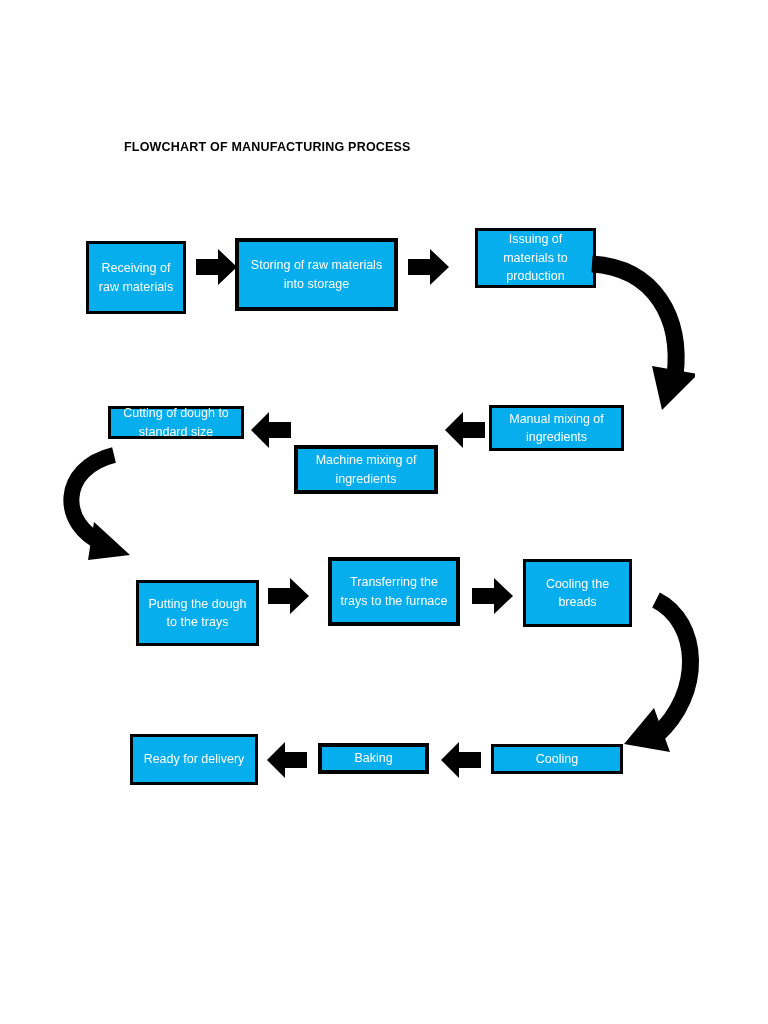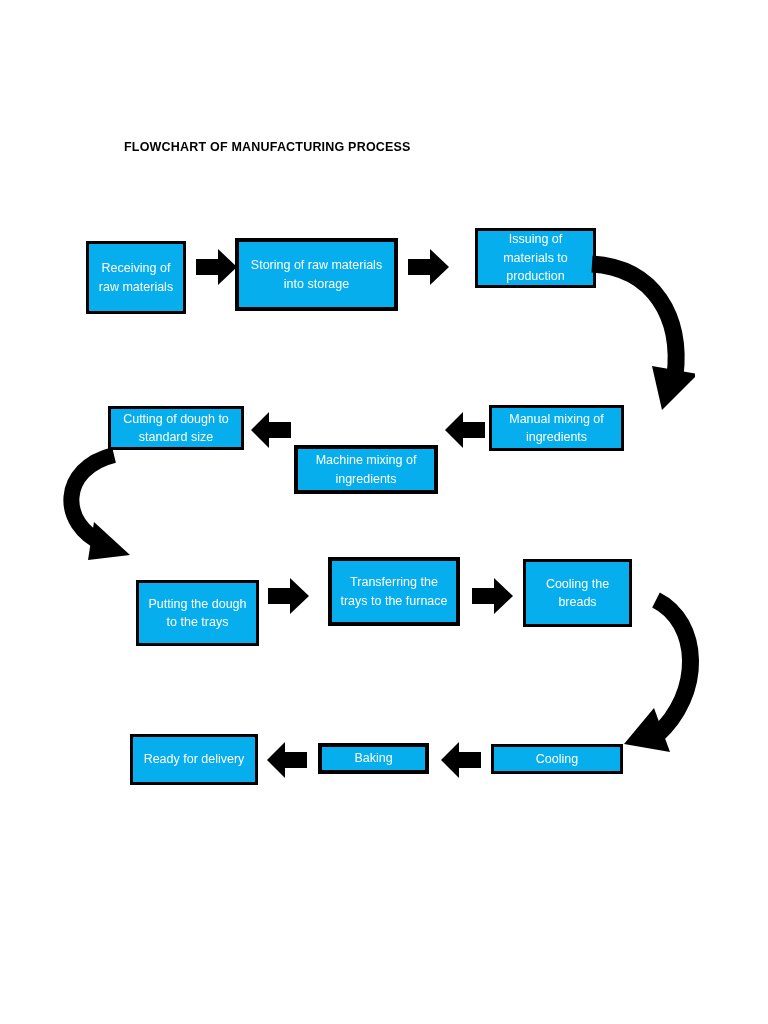--- a/index.html
+++ b/index.html
@@ -78,21 +78,21 @@
 
   <div class="node" style="left:455px; top:228px; width:121px; height:60px;margin-left:20px;">Issuing of materials to production</div>
 
   <div class="curve" style="left:570px; top:248px;">
     <svg width="125" height="175" viewBox="0 0 125 175">
       <path d="M 22,16 C 85,20 112,70 105,128" stroke="#000000" stroke-width="17" fill="none" stroke-linecap="butt"></path>
       <polygon points="82,118 128,126 92,162" fill="#000000"></polygon>
     </svg>
   </div>
 
-  <div class="node" style="left:108px; top:406px; width:136px; height:44px;">Cutting of dough to standard size</div>
+  <div class="node" style="left:108px; top:406px; width:136px; height:33px;">Cutting of dough to standard size</div>
 
   <div class="arrow" style="left:250px; top:410px;">
     <svg width="42" height="40" viewBox="0 0 42 40">
       <polygon points="41,12 19,12 19,2 1,20 19,38 19,28 41,28" fill="#000000"></polygon>
     </svg>
   </div>
 
   <div class="node thick" style="left:294px; top:405px; width:144px; height:49px;margin-top:40px;">Machine mixing of ingredients</div>
 
   <div class="arrow" style="left:444px; top:410px;">

